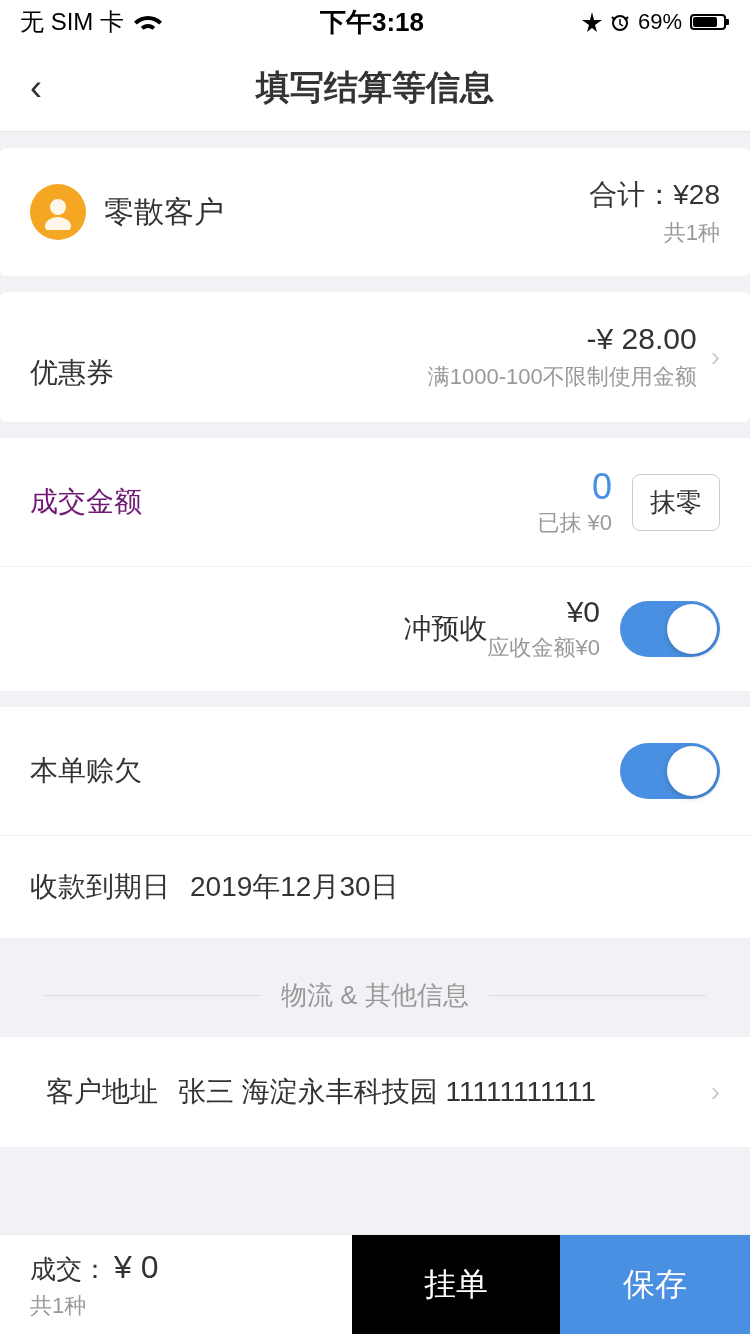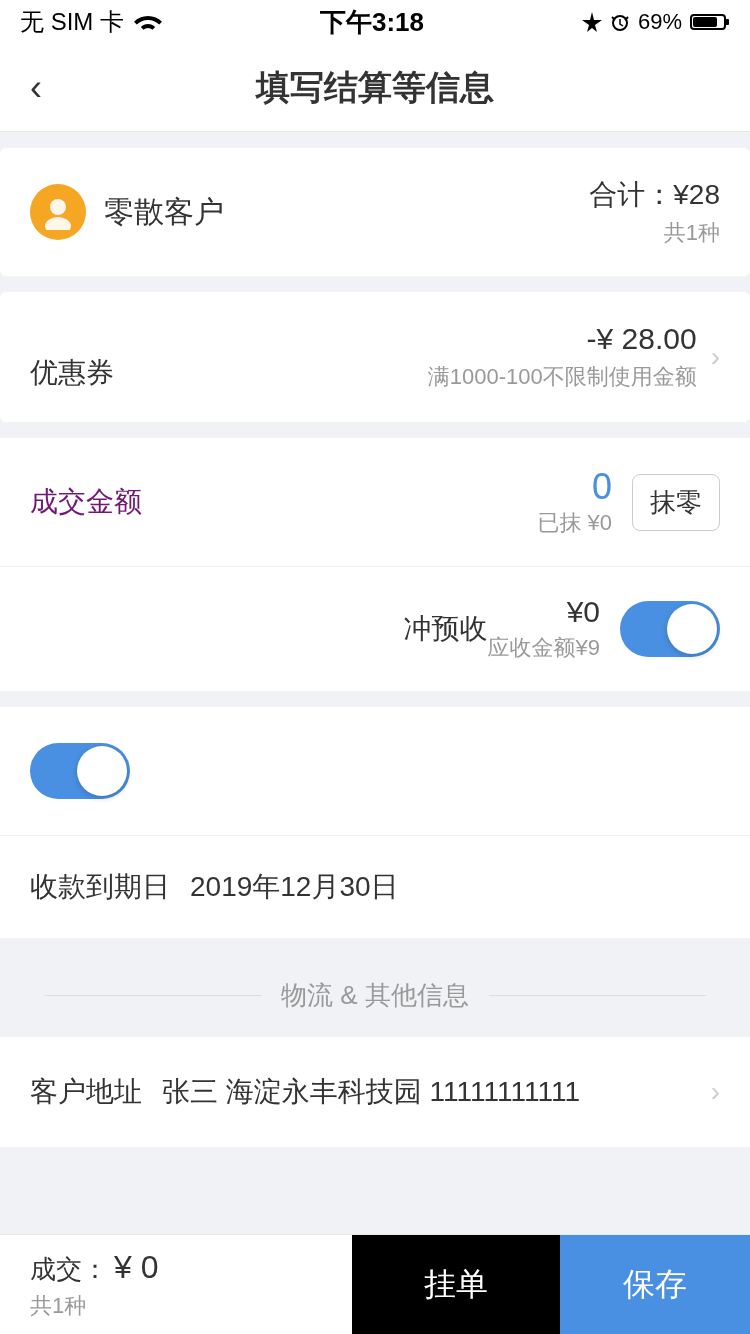--- a/index.html
+++ b/index.html
@@ -278,20 +278,21 @@
     .divider-line {
       flex: 1;
       height: 1px;
       background: #ddd;
     }
 
     
     .address-section {
       background: #fff;
       margin-top: 0;
+      padding-left: 16px;
     }
     .address-row {
       display: flex;
       align-items: center;
       justify-content: space-between;
       padding: 36px 30px;
     }
     .address-label {
       font-size: 28px;
       color: #333;
@@ -442,31 +443,32 @@
         </div>
         <button class="round-button">抹零</button>
       </div>
     </div>
 
     <div class="prepay-row">
       <span class="prepay-label">冲预收</span>
       <div class="prepay-right">
         <div class="prepay-value-block">
           <div class="prepay-value">¥0</div>
-          <div class="prepay-sub">应收金额¥9</div>
+          <div class="prepay-sub">应收金额¥0</div>
         </div>
         <div class="toggle">
           <div class="toggle-knob"></div>
         </div>
       </div>
     </div>
   </div>
 
   <div class="debt-section">
     <div class="debt-row">
+      <span class="debt-label">本单赊欠</span>
       <div class="toggle">
         <div class="toggle-knob"></div>
       </div>
     </div>
     <div class="due-date-row">
       <span class="due-date-label">收款到期日</span>
       <span class="due-date-value">2019年12月30日</span>
     </div>
   </div>
 

